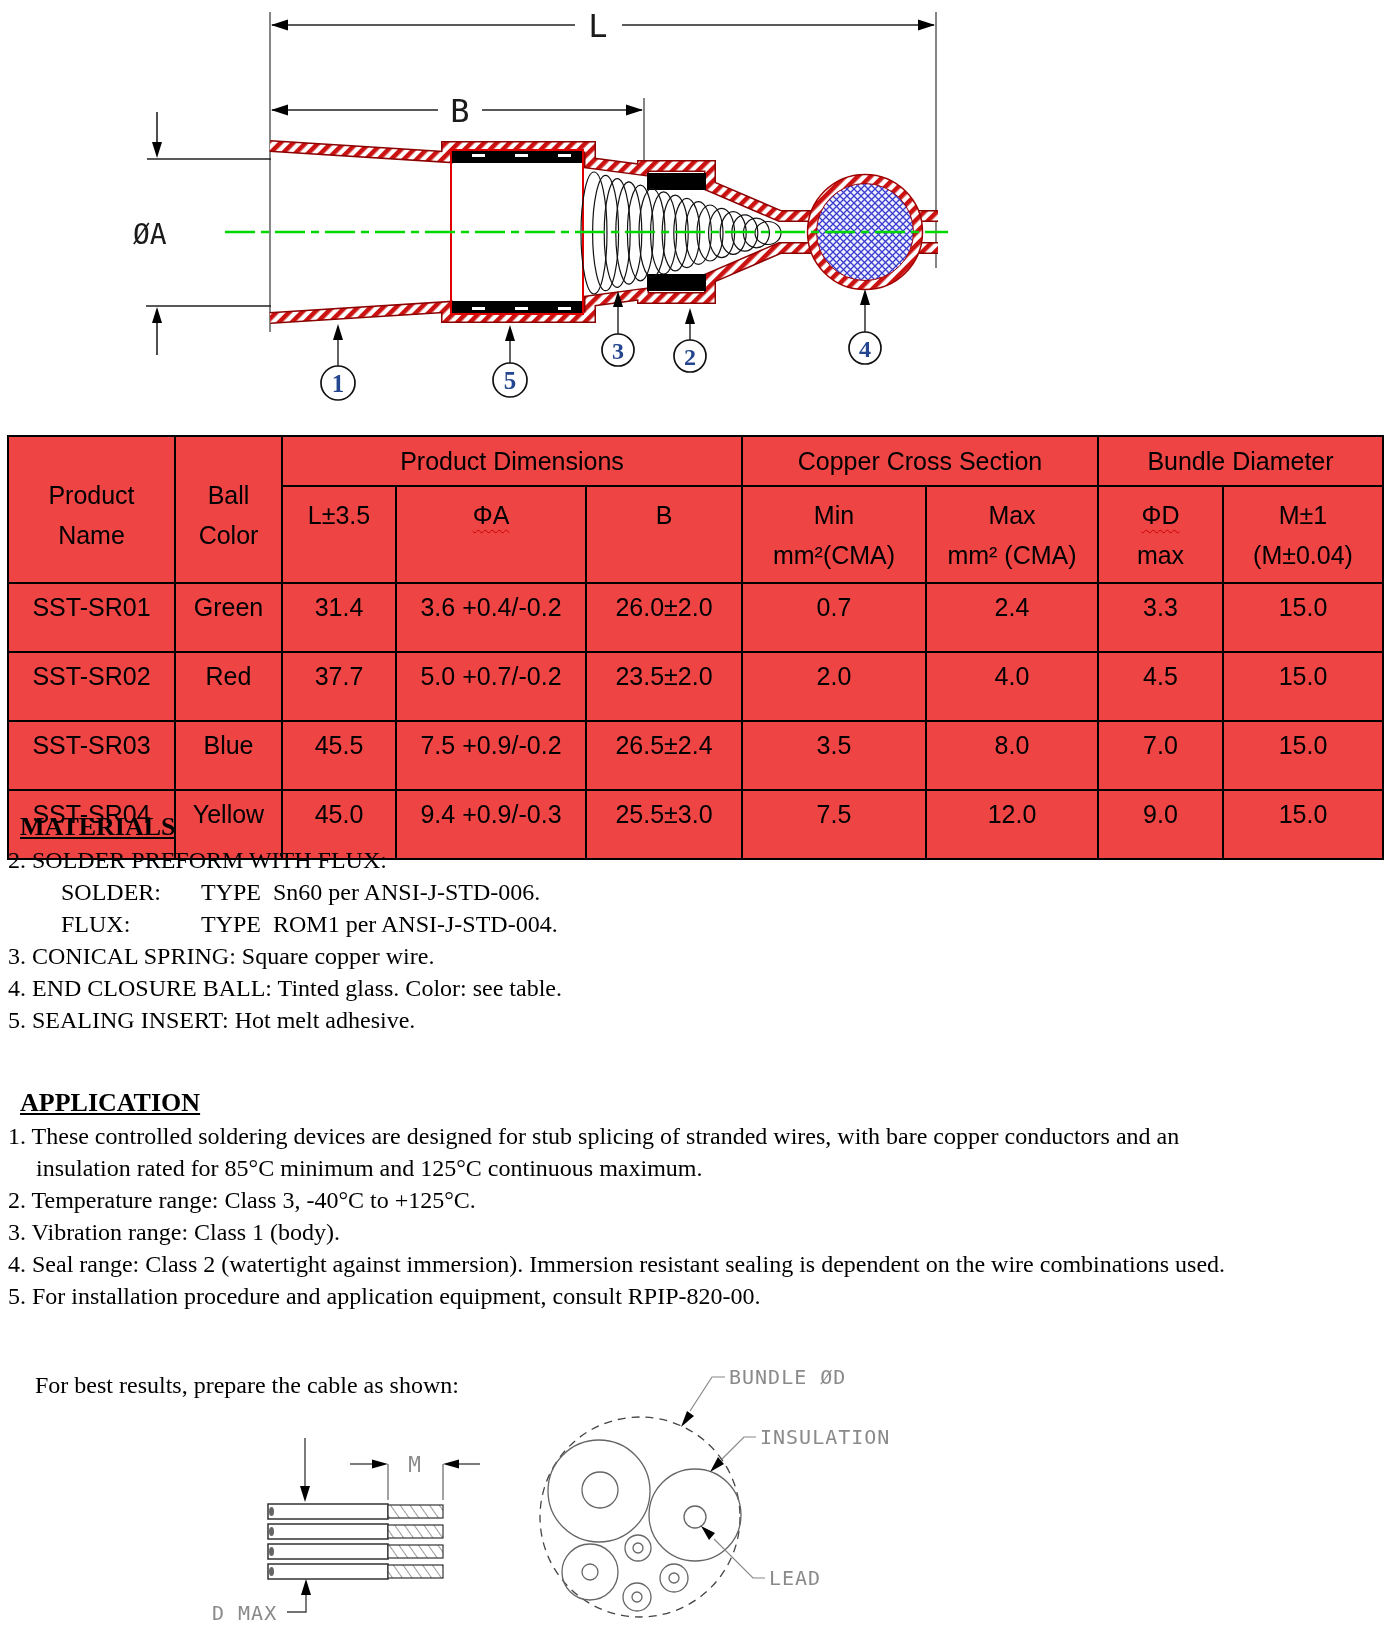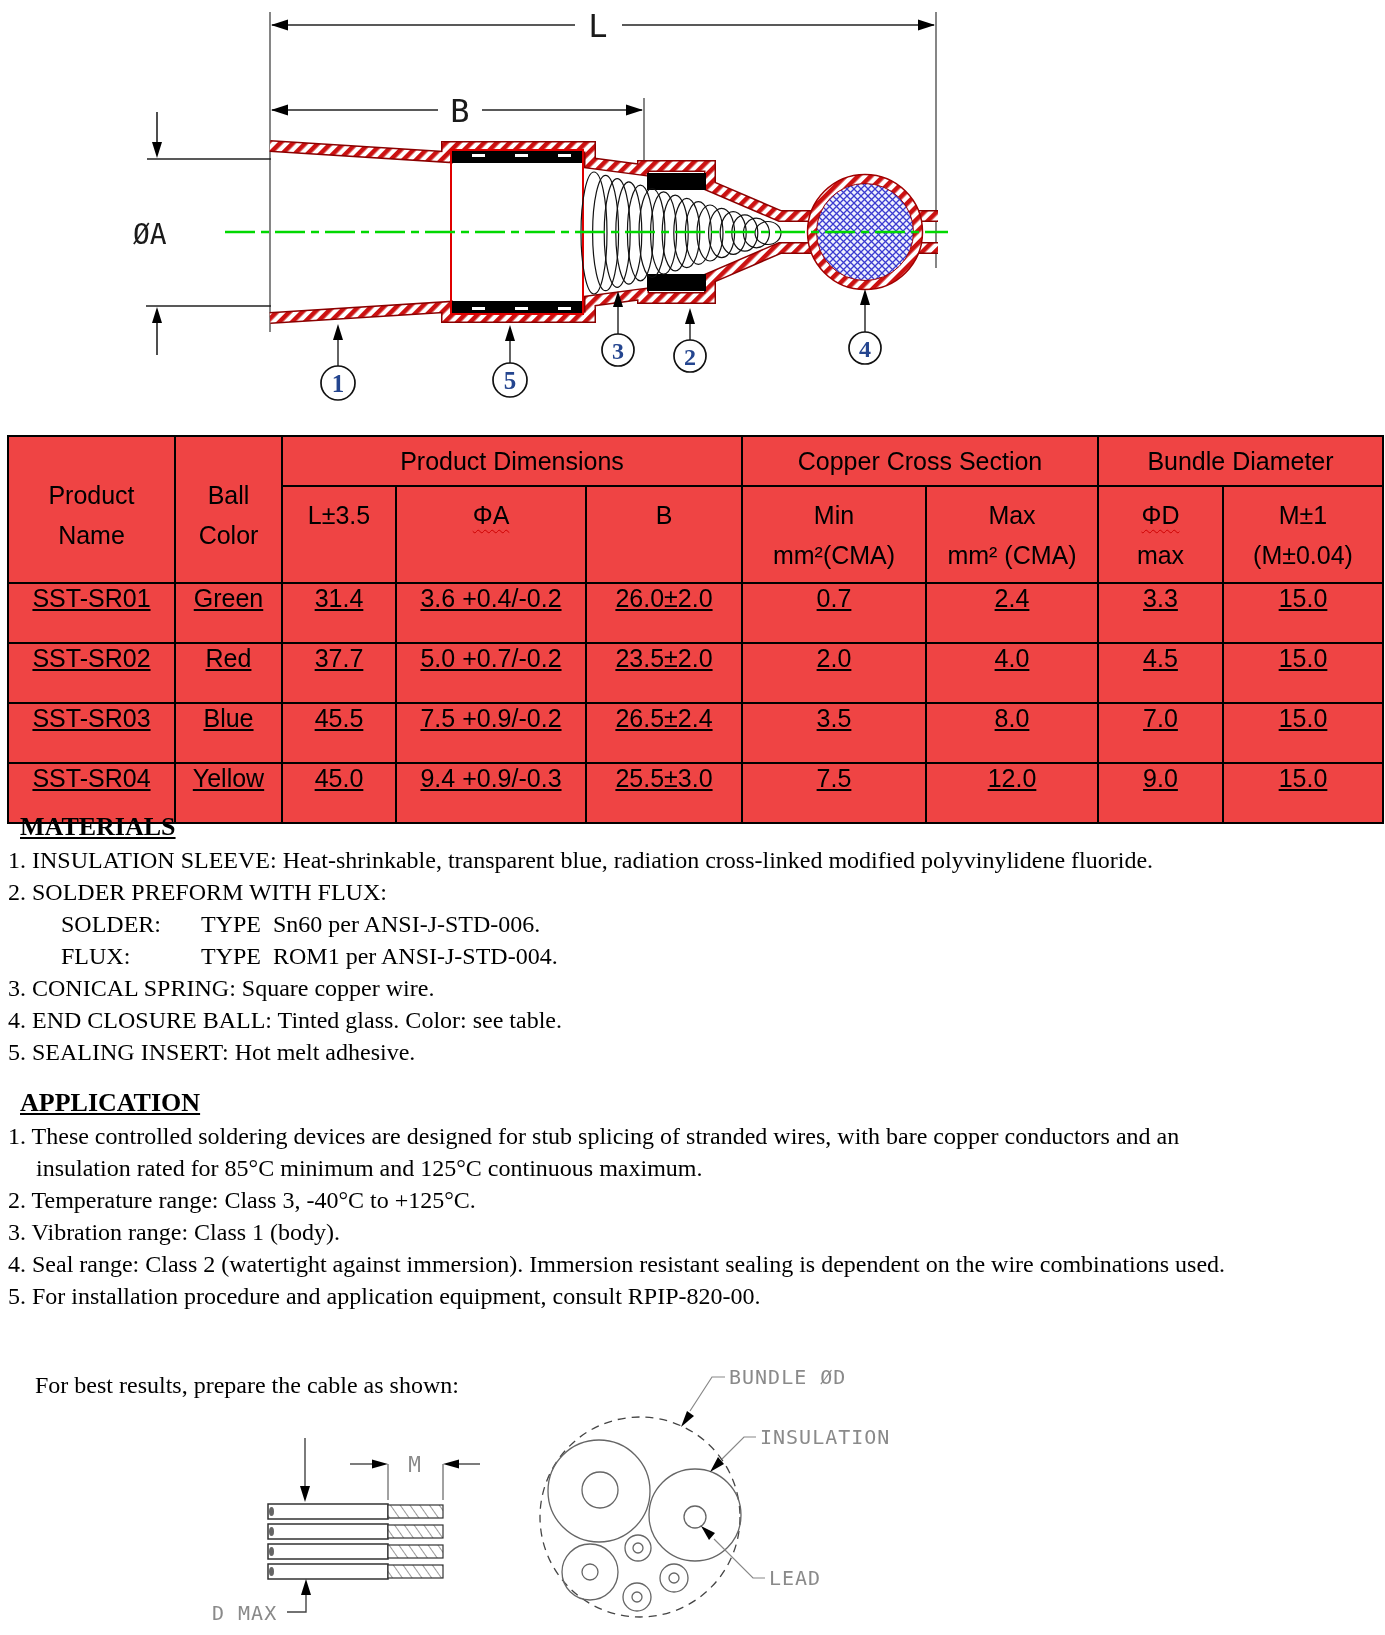--- a/index.html
+++ b/index.html
@@ -7,21 +7,21 @@
         font-family:"Liberation Serif", serif;color:#000;}
   svg{display:block;}
 
   
   #spec-table{position:absolute;left:7px;top:435px;border-collapse:collapse;table-layout:fixed;
       font-family:"Liberation Sans", sans-serif;font-size:25px;color:#000;}
   #spec-table td{border:2px solid #000;text-align:center;padding:0;background:#ef4444;}
   #spec-table tr.grp td{height:48px;vertical-align:middle;}
   #spec-table tr.sub td{height:87px;vertical-align:top;padding-top:8px;line-height:40px;}
   #spec-table td.merged{vertical-align:top;padding-top:10px;line-height:40px;margin-top:20px;}
-  #spec-table tr.data td{height:58px;vertical-align:top;text-decoration:underline;}
+  #spec-table tr.data td{height:58px;vertical-align:top;padding-top:9px;}
   .wavy{text-decoration-line:underline;text-decoration-style:wavy;text-decoration-color:#cc0000;
         text-decoration-thickness:1px;text-underline-offset:5px;}
 
   
   .txt-section{position:absolute;left:8px;width:1370px;}
   .sec-title{font-size:26px;font-weight:bold;text-decoration:underline;line-height:34px;padding-left:12px;}
   .body-line{font-size:24px;line-height:32px;white-space:pre-wrap;}
   .ind1{padding-left:28px;}
   .sub-label{display:inline-block;width:140px;margin-left:25px;}
   #materials{top:810px;}
@@ -257,21 +257,20 @@
         <td>7.5</td>
         <td>12.0</td>
         <td>9.0</td>
         <td>15.0</td>
       </tr>
     </tbody>
   </table>
 
   <section id="materials" class="txt-section">
     <div class="sec-title">MATERIALS</div>
-    <div class="body-line">1. INSULATION SLEEVE: Heat-shrinkable, transparent blue, radiation cross-linked modified polyvinylidene fluoride.</div>
     <div class="body-line">2. SOLDER PREFORM WITH FLUX:</div>
     <div class="body-line ind1"><span class="sub-label">SOLDER:</span><span>TYPE  Sn60 per ANSI-J-STD-006.</span></div>
     <div class="body-line ind1"><span class="sub-label">FLUX:</span><span>TYPE  ROM1 per ANSI-J-STD-004.</span></div>
     <div class="body-line">3. CONICAL SPRING: Square copper wire.</div>
     <div class="body-line">4. END CLOSURE BALL: Tinted glass. Color: see table.</div>
     <div class="body-line">5. SEALING INSERT: Hot melt adhesive.</div>
   </section>
 
   <section id="application" class="txt-section">
     <div class="sec-title">APPLICATION</div>

